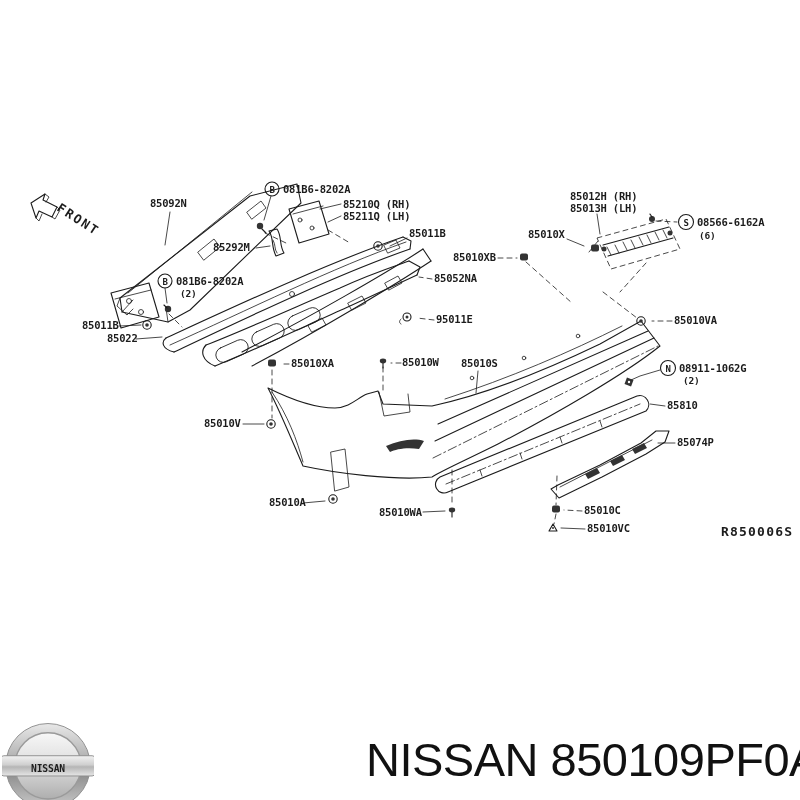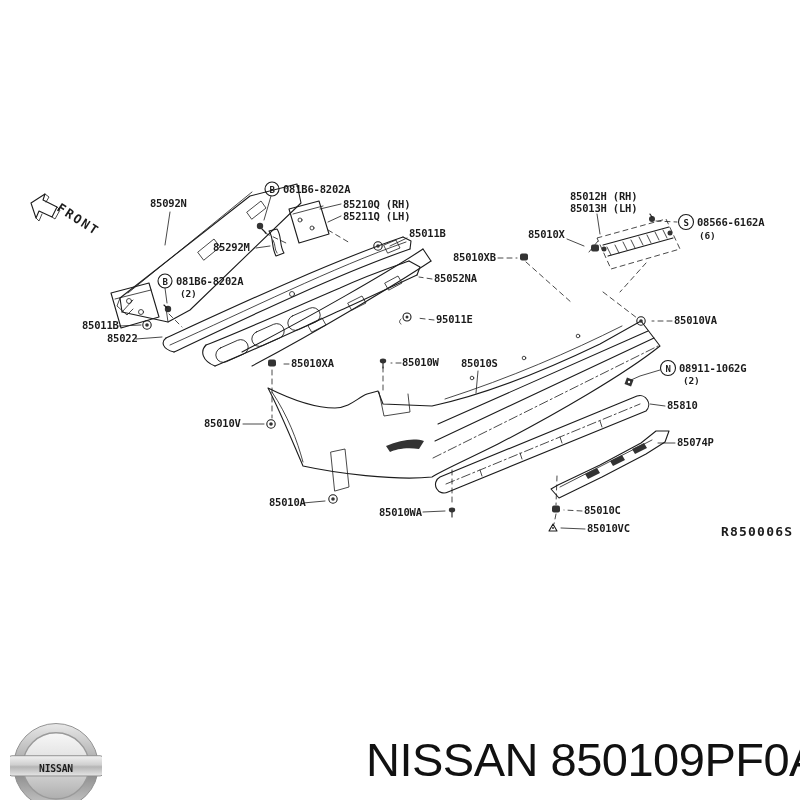--- a/index.html
+++ b/index.html
@@ -11,21 +11,21 @@
   svg .thin{stroke-width:0.8;}
   svg .dash{stroke-dasharray:5 4;}
   svg .dashdot{stroke-dasharray:9 3 2 3;}
   svg .dk{fill:#333;stroke:none;}
   svg text{font-family:"DejaVu Sans Mono",monospace;font-size:10.5px;font-weight:700;
            fill:#1c1c1c;letter-spacing:-0.2px;}
   svg text.qty{font-size:9.5px;}
   svg text.circ{font-size:9px;text-anchor:middle;}
   svg text.ref{font-size:13px;letter-spacing:1.2px;}
   svg text.front-t{font-size:12.5px;letter-spacing:2px;}
-  .footer-logo{position:absolute;left:10px;top:718px;width:92px;height:82px;overflow:hidden;}
+  .footer-logo{position:absolute;left:2px;top:718px;width:92px;height:82px;overflow:hidden;}
   .brand-line{position:absolute;left:366px;top:736px;font-size:47px;line-height:1;
               color:#111;font-family:"Liberation Sans",sans-serif;letter-spacing:-0.5px;
               white-space:nowrap;}
 </style>
 </head>
 <body>
 
 <div class="page">
 
 <svg class="diagram" width="800" height="600" viewBox="0 0 800 600">

